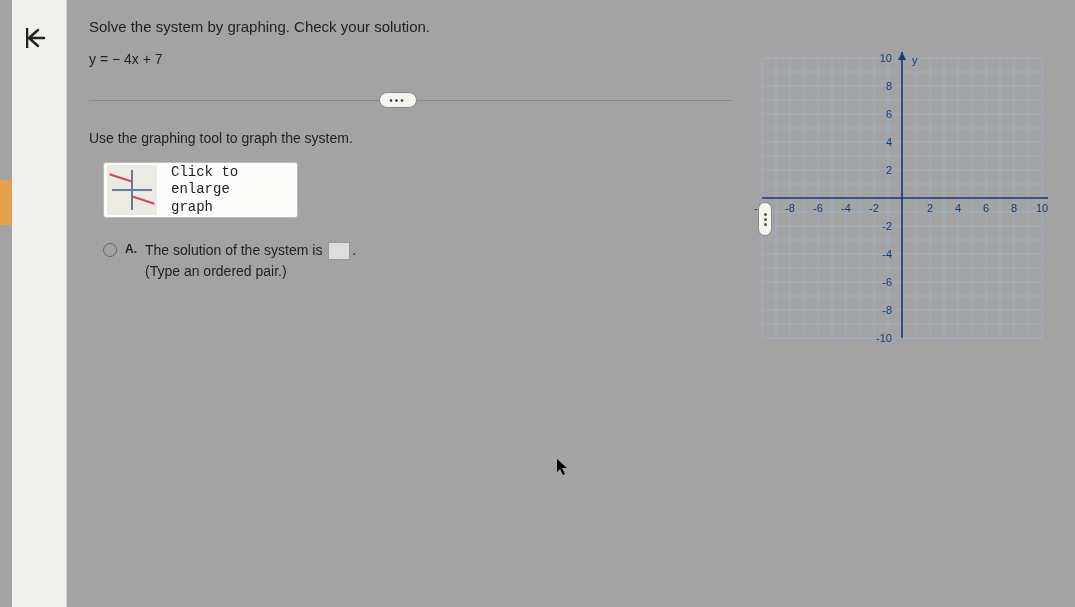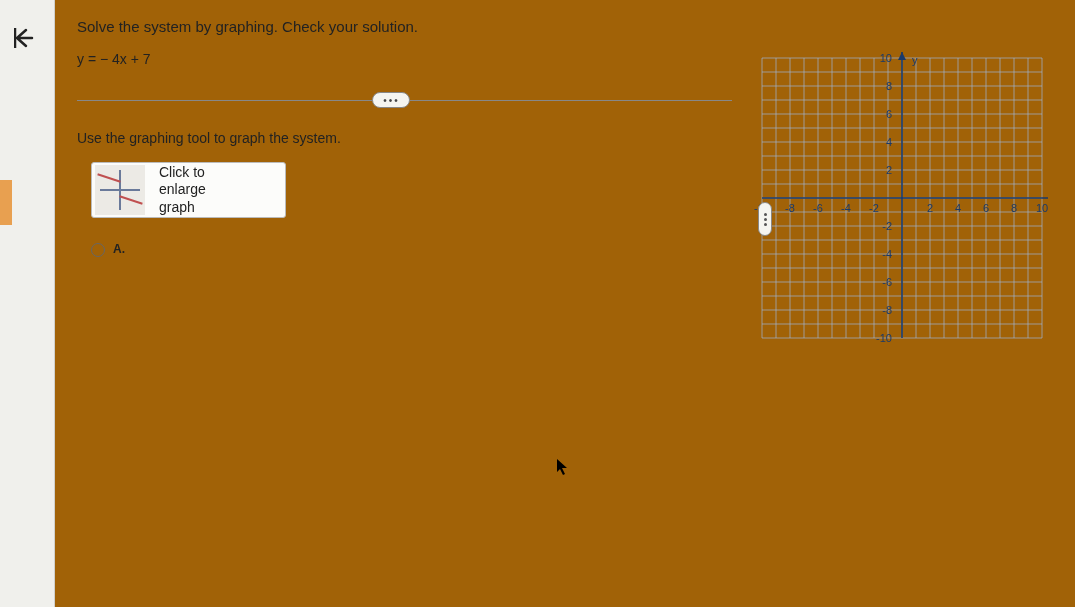--- a/index.html
+++ b/index.html
@@ -1,30 +1,30 @@
 <!DOCTYPE html>
 <html><head>
 <meta charset="utf-8">
 <style>
 * { box-sizing: border-box; margin: 0; padding: 0; }
 body { font-family: Arial, sans-serif; background: #1a1a1a; width: 1075px; height: 607px; overflow: hidden; }
-.frame { background: #a16207; width: 1075px; height: 607px; display: flex; position: relative; }
+.frame { background: #a3a3a3; width: 1075px; height: 607px; display: flex; position: relative; padding-left: 12px; }
 .left-bar { width: 55px; background: #f0f0ec; border-right: 1px solid #d0d0cc; display: flex; flex-direction: column; align-items: center; padding-top: 24px; }
 .back-icon { width: 28px; height: 28px; display: flex; align-items: center; justify-content: center; color: #333; }
 .orange-tab { position: absolute; left: 0; top: 180px; width: 12px; height: 45px; background: #e8a050; }
 .content { flex: 1; padding: 18px 18px 18px 22px; display: flex; }
 .question-col { flex: 1; padding-right: 20px; }
 .prompt { font-size: 15px; color: #222; margin-bottom: 14px; }
 .equations { font-size: 14px; color: #222; line-height: 1.5; margin-bottom: 18px; }
 .hr-wrap { position: relative; height: 24px; margin-bottom: 18px; }
 .hr-line { border: none; border-top: 1px solid #888; position: absolute; top: 12px; left: 0; right: 0; }
 .dots-pill { position: absolute; left: 48%; top: 4px; transform: translateX(-50%); background: #f5f5f0; border: 1px solid #888; border-radius: 10px; width: 38px; height: 16px; display: flex; align-items: center; justify-content: center; }
 .dots-pill span { letter-spacing: 2px; font-size: 10px; color: #444; }
 .sub-prompt { font-size: 14px; color: #222; margin-bottom: 16px; }
-.enlarge-btn { display: flex; align-items: center; border: 1px solid #bbb; border-radius: 3px; width: 195px; height: 56px; margin: 0 0 22px 14px; background: #fcfcfa; cursor: pointer; }
+.enlarge-btn { display: flex; align-items: center; border: 1px solid #bbb; border-radius: 3px; width: 195px; height: 56px; margin: 0 0 22px 14px; background: #fcfcfa; cursor: pointer; font-family: Liberation Mono, monospace; }
 .enlarge-thumb { width: 50px; height: 50px; background: #eceae5; margin-left: 3px; position: relative; }
 .enlarge-thumb::before, .enlarge-thumb::after { content: ""; position: absolute; background: #6a7a9a; }
 .enlarge-thumb::before { width: 2px; height: 40px; left: 24px; top: 5px; }
 .enlarge-thumb::after { width: 40px; height: 2px; top: 24px; left: 5px; }
 .enlarge-thumb .diag1 { position: absolute; width: 24px; height: 2px; background: #c05050; top: 12px; left: 2px; transform: rotate(18deg); }
 .enlarge-thumb .diag2 { position: absolute; width: 24px; height: 2px; background: #c05050; top: 34px; left: 24px; transform: rotate(18deg); }
 .enlarge-text { font-size: 14px; color: #222; line-height: 1.25; margin-left: 14px; }
 .select-prompt { font-size: 14px; color: #222; line-height: 1.4; margin-bottom: 18px; }
 .choice-row { display: flex; align-items: flex-start; margin-left: 14px; }
 .radio { width: 14px; height: 14px; border: 1px solid #666; border-radius: 50%; margin-top: 3px; margin-right: 8px; flex-shrink: 0; cursor: pointer; }
@@ -75,20 +75,24 @@
         </div>
         <div class="enlarge-text" style="white-space:pre-line;">Click to
 enlarge
 graph</div>
       </div>
 
 
       <div class="choice-row">
         <div class="radio"></div>
         <div class="choice-label">A.</div>
+        <div class="choice-text">
+          <span>The solution of the system is </span><span class="answer-box"></span><span>.</span><br>
+          <span>(Type an ordered pair.)</span>
+        </div>
       </div>
     </div>
 
     <div class="graph-col">
       <svg class="graph-svg" viewBox="0 0 300 360">
           <line x1="10" y1="40" x2="10" y2="320" stroke="#9eb5d4" stroke-width="0.7"></line>
           <line x1="10" y1="320" x2="290" y2="320" stroke="#9eb5d4" stroke-width="0.7"></line>
           <line x1="24" y1="40" x2="24" y2="320" stroke="#9eb5d4" stroke-width="0.7"></line>
           <line x1="10" y1="306" x2="290" y2="306" stroke="#9eb5d4" stroke-width="0.7"></line>
           <line x1="38" y1="40" x2="38" y2="320" stroke="#9eb5d4" stroke-width="0.7"></line>

